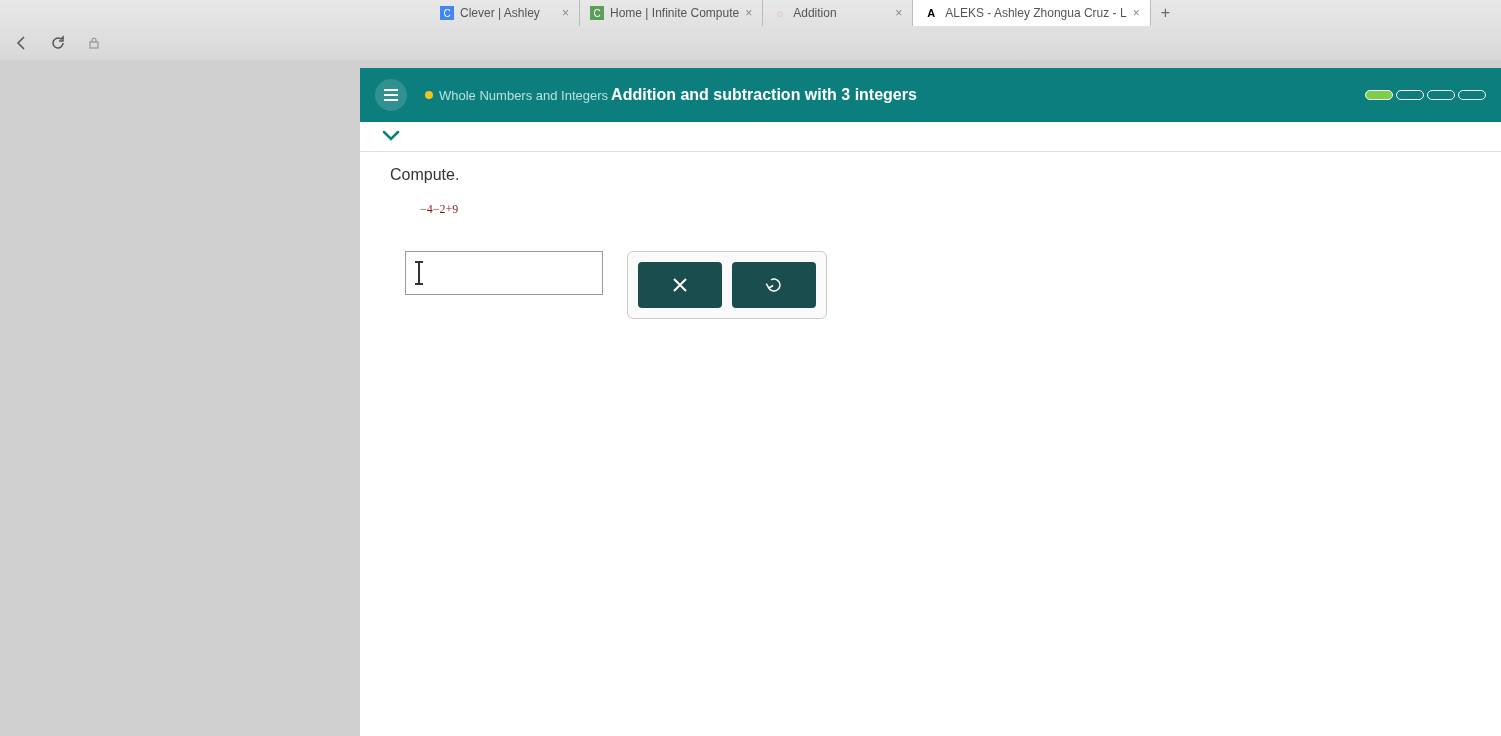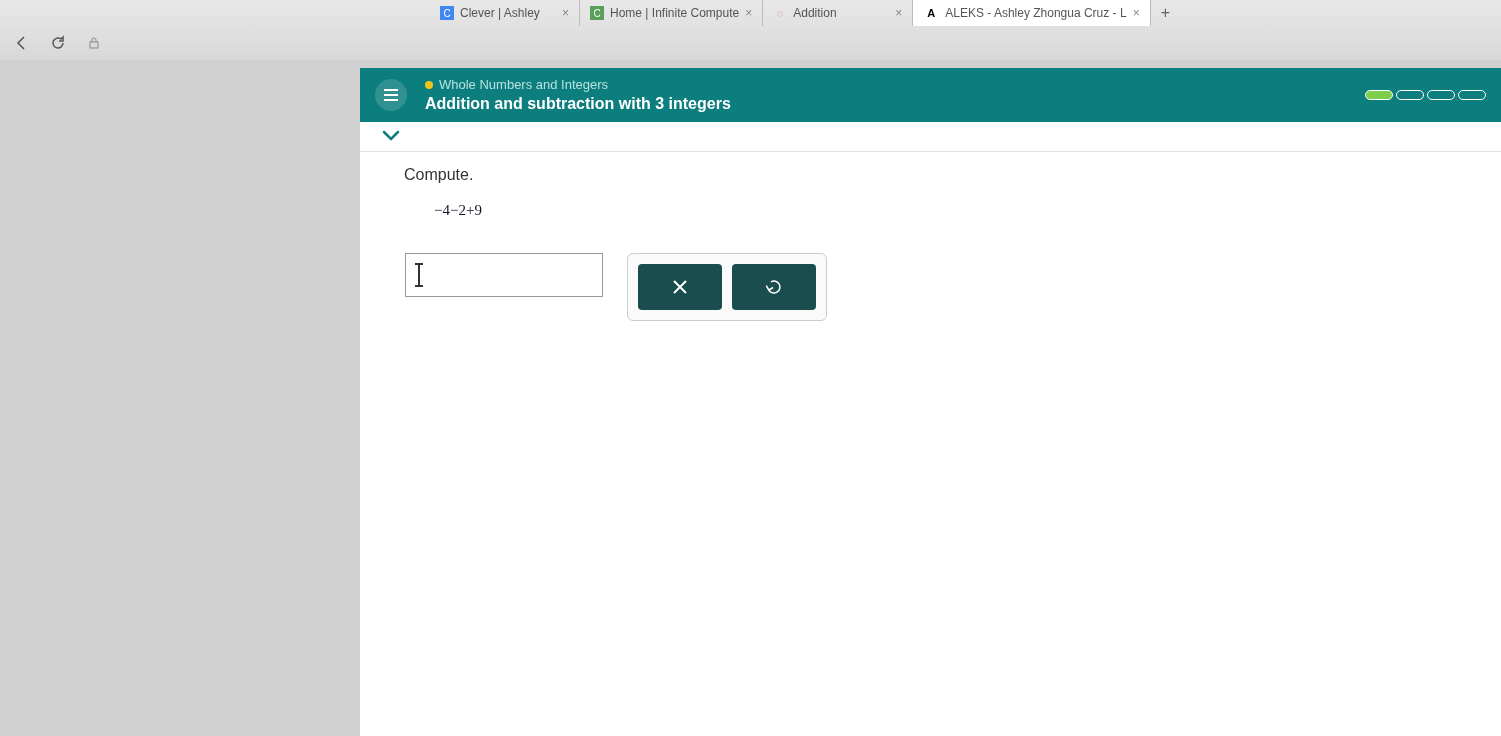--- a/index.html
+++ b/index.html
@@ -136,21 +136,21 @@
       flex-direction: column;
       gap: 3px;
     }
     .hamburger-lines span {
       width: 14px;
       height: 2px;
       background: #fff;
     }
     .header-text {
       display: flex;
-      flex-direction: column;
+      flex-direction: row;
       gap: 3px;
     }
     .header-category {
       display: flex;
       align-items: center;
       gap: 6px;
       font-size: 13px;
       color: #b8e0e0;
     }
     .yellow-dot {
@@ -189,31 +189,30 @@
       padding-left: 22px;
       border-bottom: 1px solid #e0e0e0;
     }
     .chevron-down {
       color: #0d7e7e;
       font-size: 16px;
       cursor: pointer;
     }
     
     .question-area {
-      padding: 14px 20px;
-      margin-left: 24px;
+      padding: 14px 30px;
     }
     .question-prompt {
       font-size: 16px;
       color: #333;
       margin-bottom: 18px;
     }
     .math-expression {
-      font-size: 15px;
-      color: #0f172a;
+      font-size: 12px;
+      color: #7f1d1d;
       padding-left: 30px;
       font-family: 'Times New Roman', serif;
     }
     
     .answer-area {
       padding: 20px 45px;
       display: flex;
       align-items: flex-start;
       gap: 24px;
     }

